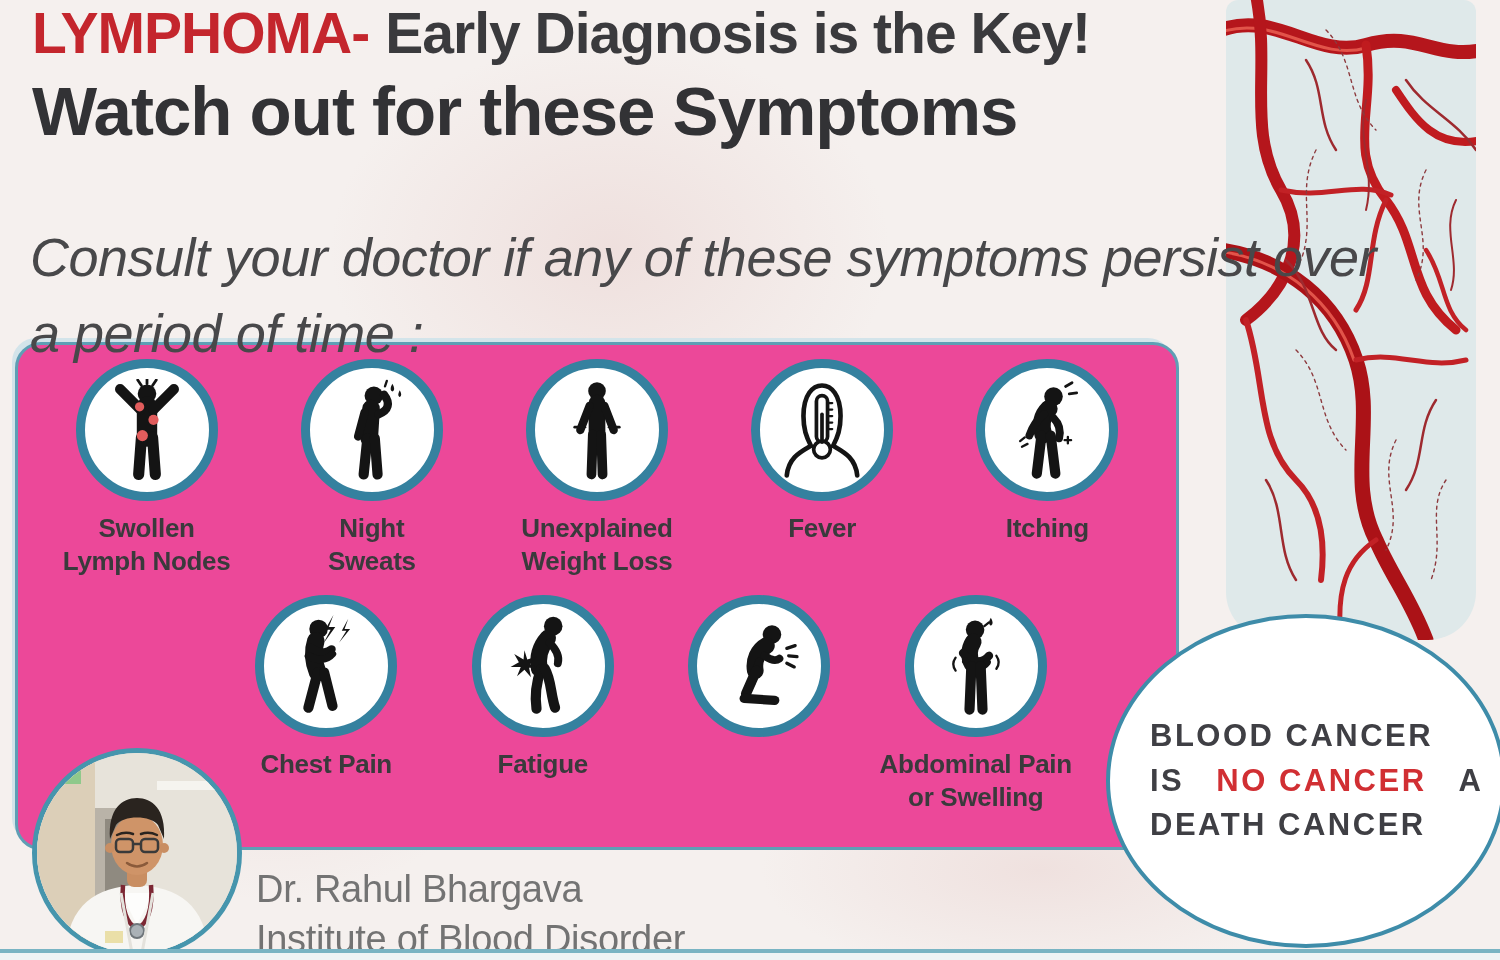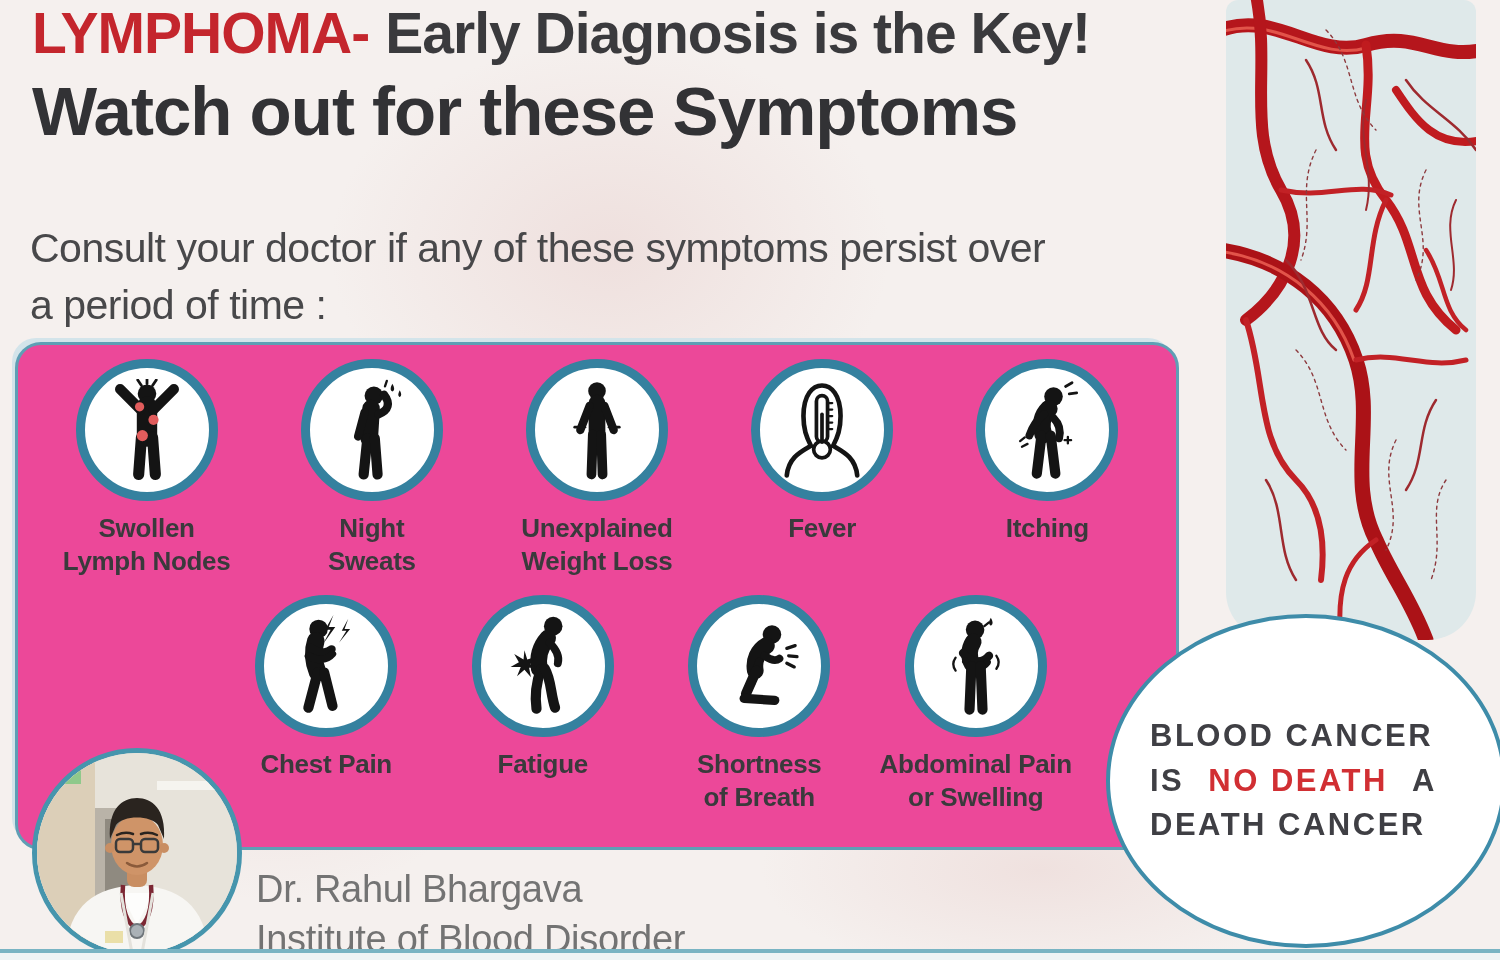--- a/index.html
+++ b/index.html
@@ -16,21 +16,21 @@
   .vessel-panel{position:absolute;left:1226px;top:0;width:250px;height:640px;background:#dfe9ea;
     border-radius:12px 12px 48px 48px;overflow:hidden;z-index:1;}
   .vessel-panel svg{display:block;width:100%;height:100%;}
   .vv{fill:none;stroke-linecap:round;}
 
   
   .title-wrap{position:absolute;left:32px;top:0;z-index:3;}
   .t1{font-size:57px;font-weight:700;letter-spacing:-1px;color:#3a3a3d;white-space:nowrap;}
   .t1 .red{color:#c4262d;margin-right:16px;}
   .t2{font-size:69px;font-weight:700;letter-spacing:-1px;color:#323235;margin-top:6px;white-space:nowrap;}
-  .lede{position:absolute;left:30px;top:220px;z-index:3;font-size:41px;color:#48484a;
+  .lede{position:absolute;left:30px;top:220px;z-index:3;font-size:54px;font-style:italic;color:#48484a;
     line-height:1.4;white-space:pre-line;letter-spacing:-0.5px;}
 
   
   .panel{position:absolute;left:15px;top:342px;width:1164px;height:508px;background:#ec4899;
     border:3px solid #5e9fb5;border-radius:26px;z-index:2;box-shadow:-5px -6px 0 -2px #d3e4ea;box-sizing:border-box;}
   .row{display:flex;justify-content:space-around;align-items:flex-start;}
   .row1{padding:14px 16px 0 16px;}
   .row2{padding:16px 92px 0 200px;}
   .item{display:flex;flex-direction:column;align-items:center;width:214px;}
   .icon-circle{width:142px;height:142px;border-radius:50%;border:9px solid #35819f;background:#fff;
@@ -47,21 +47,21 @@
   .doctor-photo{position:absolute;left:32px;top:748px;width:200px;height:200px;border-radius:50%;
     border:5px solid #4695ad;overflow:hidden;z-index:5;background:#e7e3da;}
   .doctor-photo svg{display:block;width:100%;height:100%;}
   .credit{position:absolute;left:256px;top:864px;z-index:5;font-size:38px;font-weight:400;
     color:#737373;line-height:1.32;letter-spacing:-0.3px;}
 
   
   .badge{position:absolute;left:1106px;top:614px;width:400px;height:334px;border-radius:50%;
     background:#ffffff;border:4px solid #3e8ca9;z-index:4;display:flex;align-items:center;box-sizing:border-box;}
   .badge-inner{margin-left:40px;font-size:31px;font-weight:700;letter-spacing:2.5px;line-height:1.45;color:#3f3f44;}
-  .badge-line2{display:flex;gap:24px;}
+  .badge-line2{display:flex;gap:32px;}
   .badge .red{color:#d12f33;}
 
   .bottom-rule{position:absolute;left:0;top:949px;width:100%;height:4px;background:#79b4c3;z-index:6;}
   .bottom-strip{position:absolute;left:0;top:953px;width:100%;height:7px;background:#eef4f5;z-index:6;}
 </style>
 </head>
 <body>
 
 <div class="canvas">
 
@@ -238,22 +238,20 @@
           <svg class="pict" viewBox="0 0 100 110">
             <circle class="f" cx="64" cy="21" r="10"></circle>
             <path d="M58 33 C49 38 44 49 46 60" stroke-width="18"></path>
             <path d="M56 44 C63 49 68 50 72 47" stroke-width="8.5"></path>
             <path d="M80 36 l9 -3 M82 44 l9 1 M80 52 l8 4" stroke-width="3.5"></path>
             <path d="M50 50 L42 74" stroke-width="8"></path>
             <path d="M47 60 L36 85" stroke-width="11"></path>
             <path d="M34 90 L67 92" stroke-width="10"></path>
           </svg>
         </span>
-        <div class="slabel">Shortness
-of Breath</div>
       </div>
 
       <div class="item">
         <span class="icon-circle">
           <svg class="pict" viewBox="0 0 100 110">
             <path class="f" d="M66 3 c2.5 4.5 2.5 7 0 8.5 c-2.5 -1.5 -2.5 -4 0 -8.5"></path>
             <path d="M59 12 l5 -4" stroke-width="2.5"></path>
             <circle class="f" cx="49" cy="16" r="10"></circle>
             <path d="M47 29 C42 37 42 46 46 53" stroke-width="18"></path>
             <path d="M36 41 C44 52 57 53 64 44" stroke-width="9"></path>
@@ -301,21 +299,21 @@
   <div class="credit">
     <div>Dr. Rahul Bhargava</div>
     <div>Institute of Blood Disorder</div>
   </div>
 
   <div class="badge">
     <div class="badge-inner">
       <div>BLOOD CANCER</div>
       <div class="badge-line2">
         <span>IS</span>
-        <span class="red">NO DEATH</span>
+        <span class="red">NO CANCER</span>
         <span>A</span>
       </div>
       <div>DEATH CANCER</div>
     </div>
   </div>
 
   <div class="bottom-rule"></div>
   <div class="bottom-strip"></div>
 
 </div>

